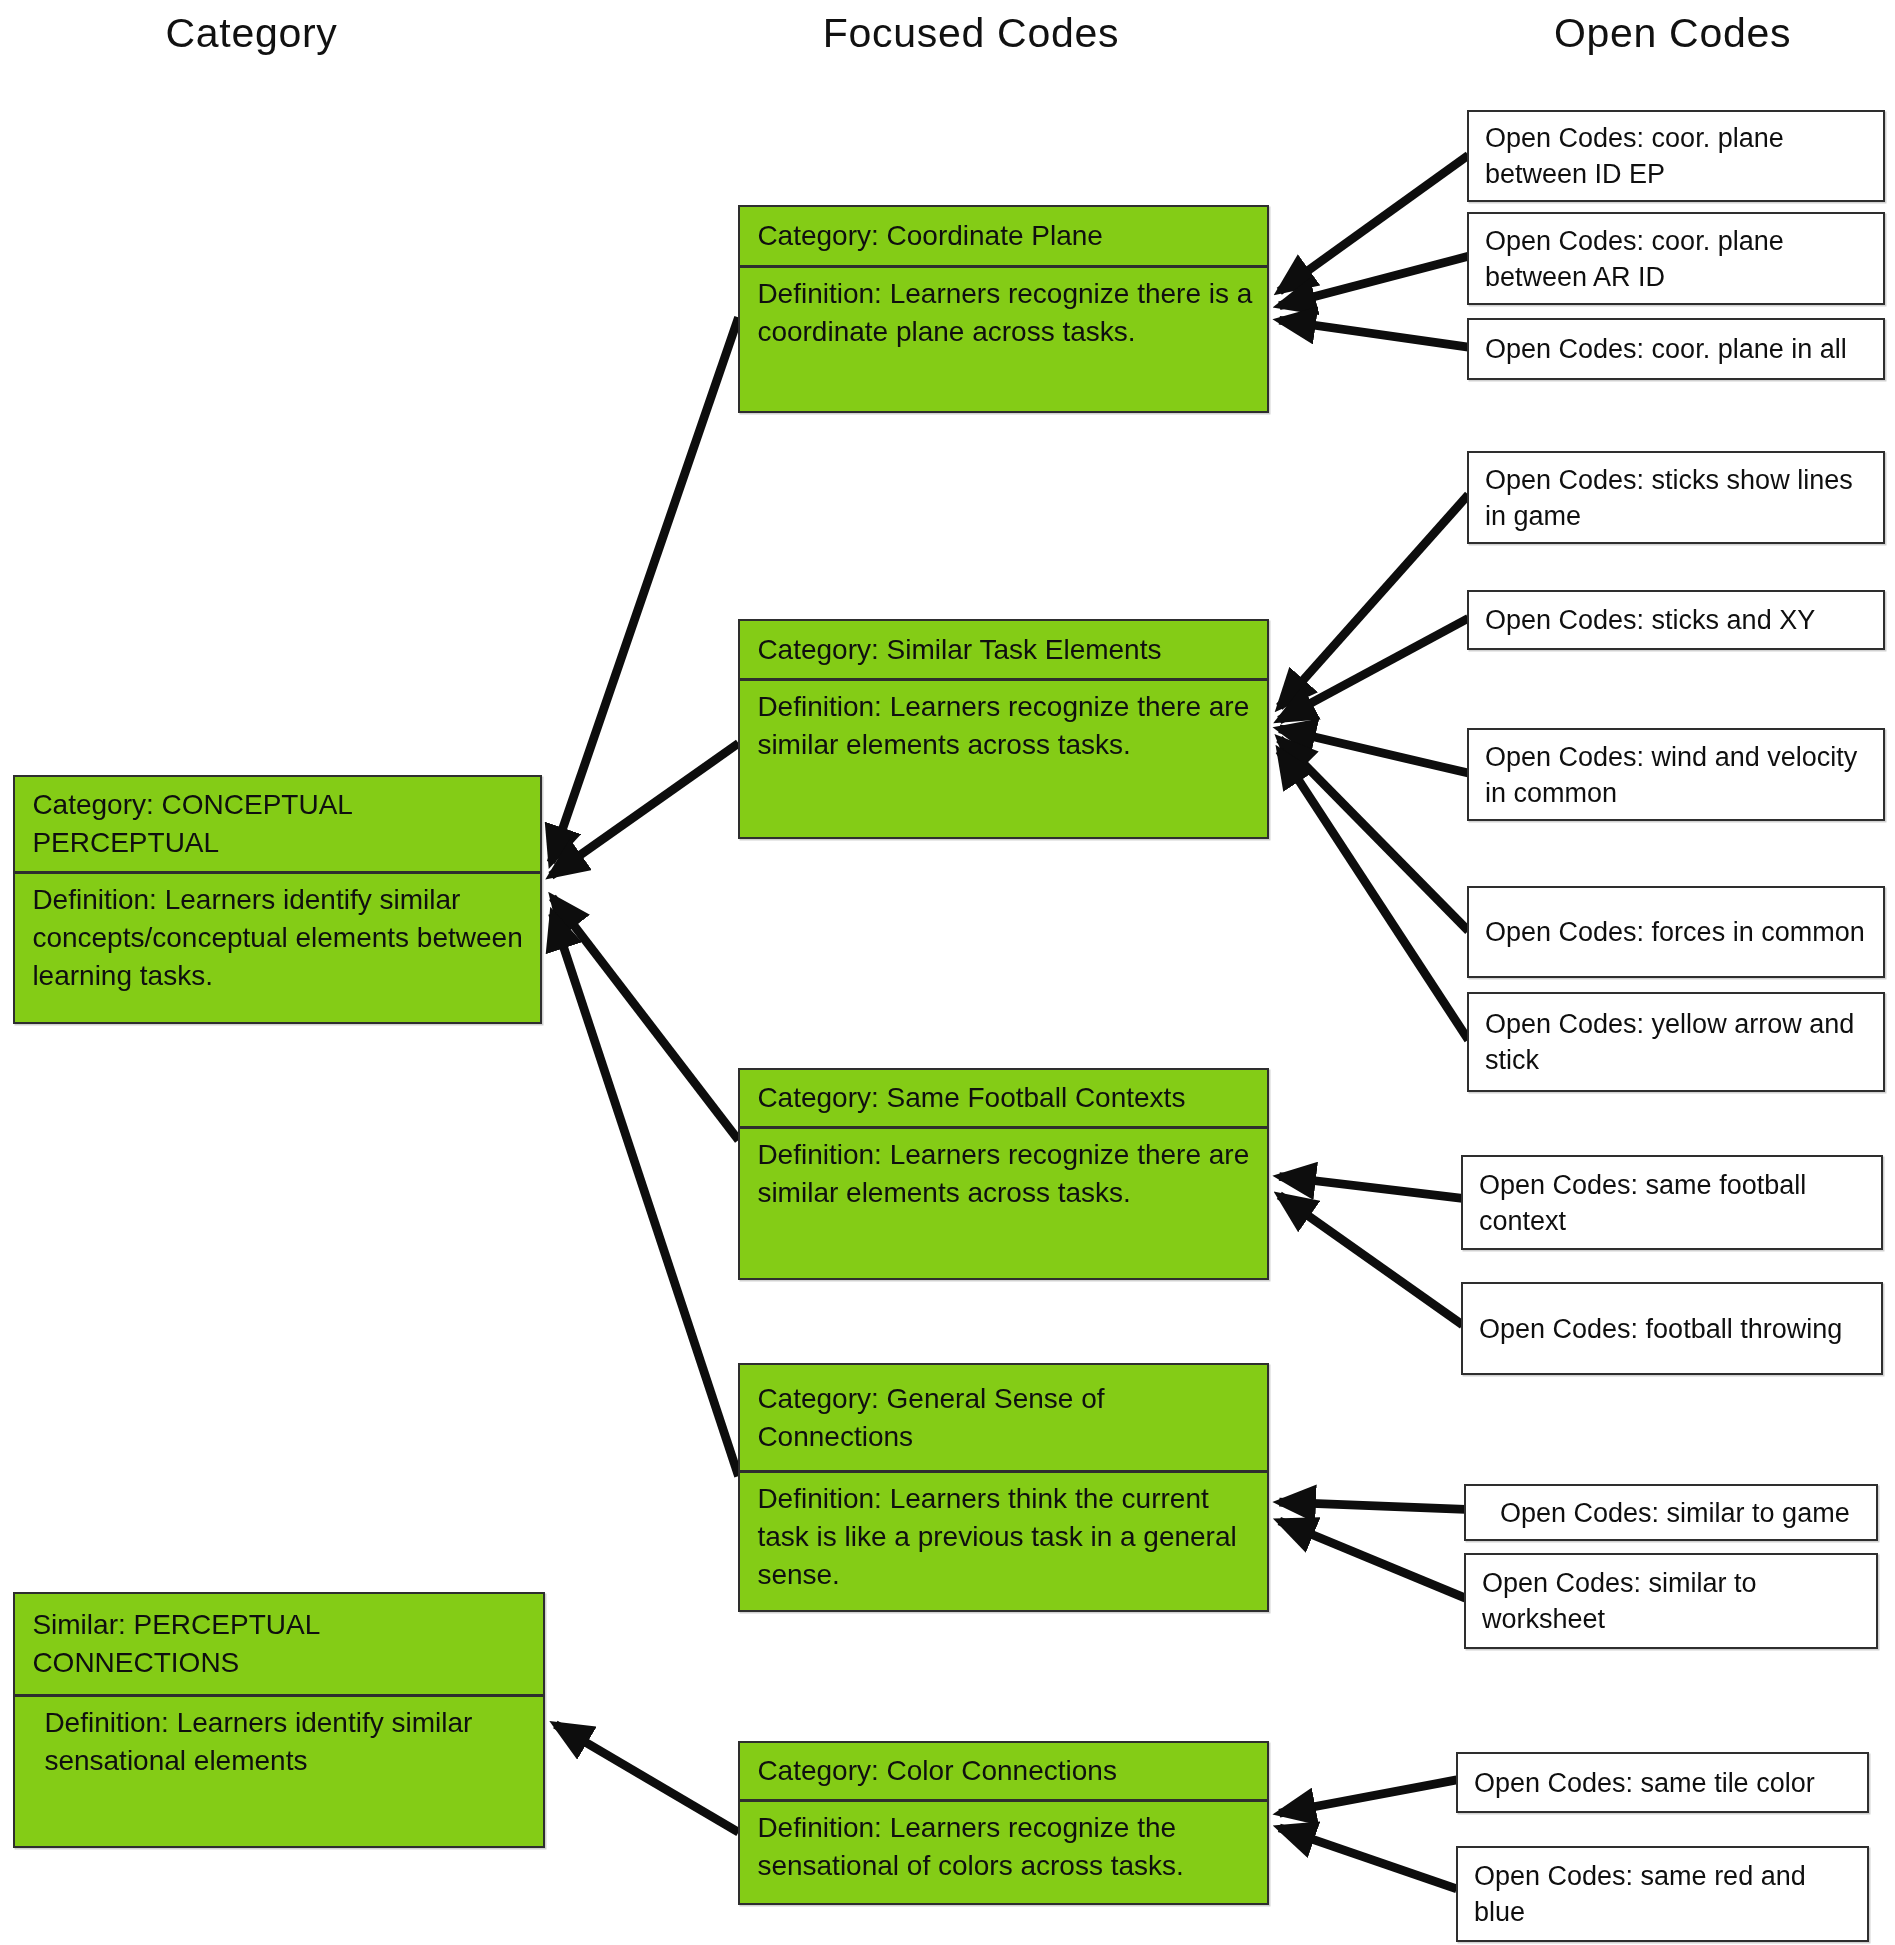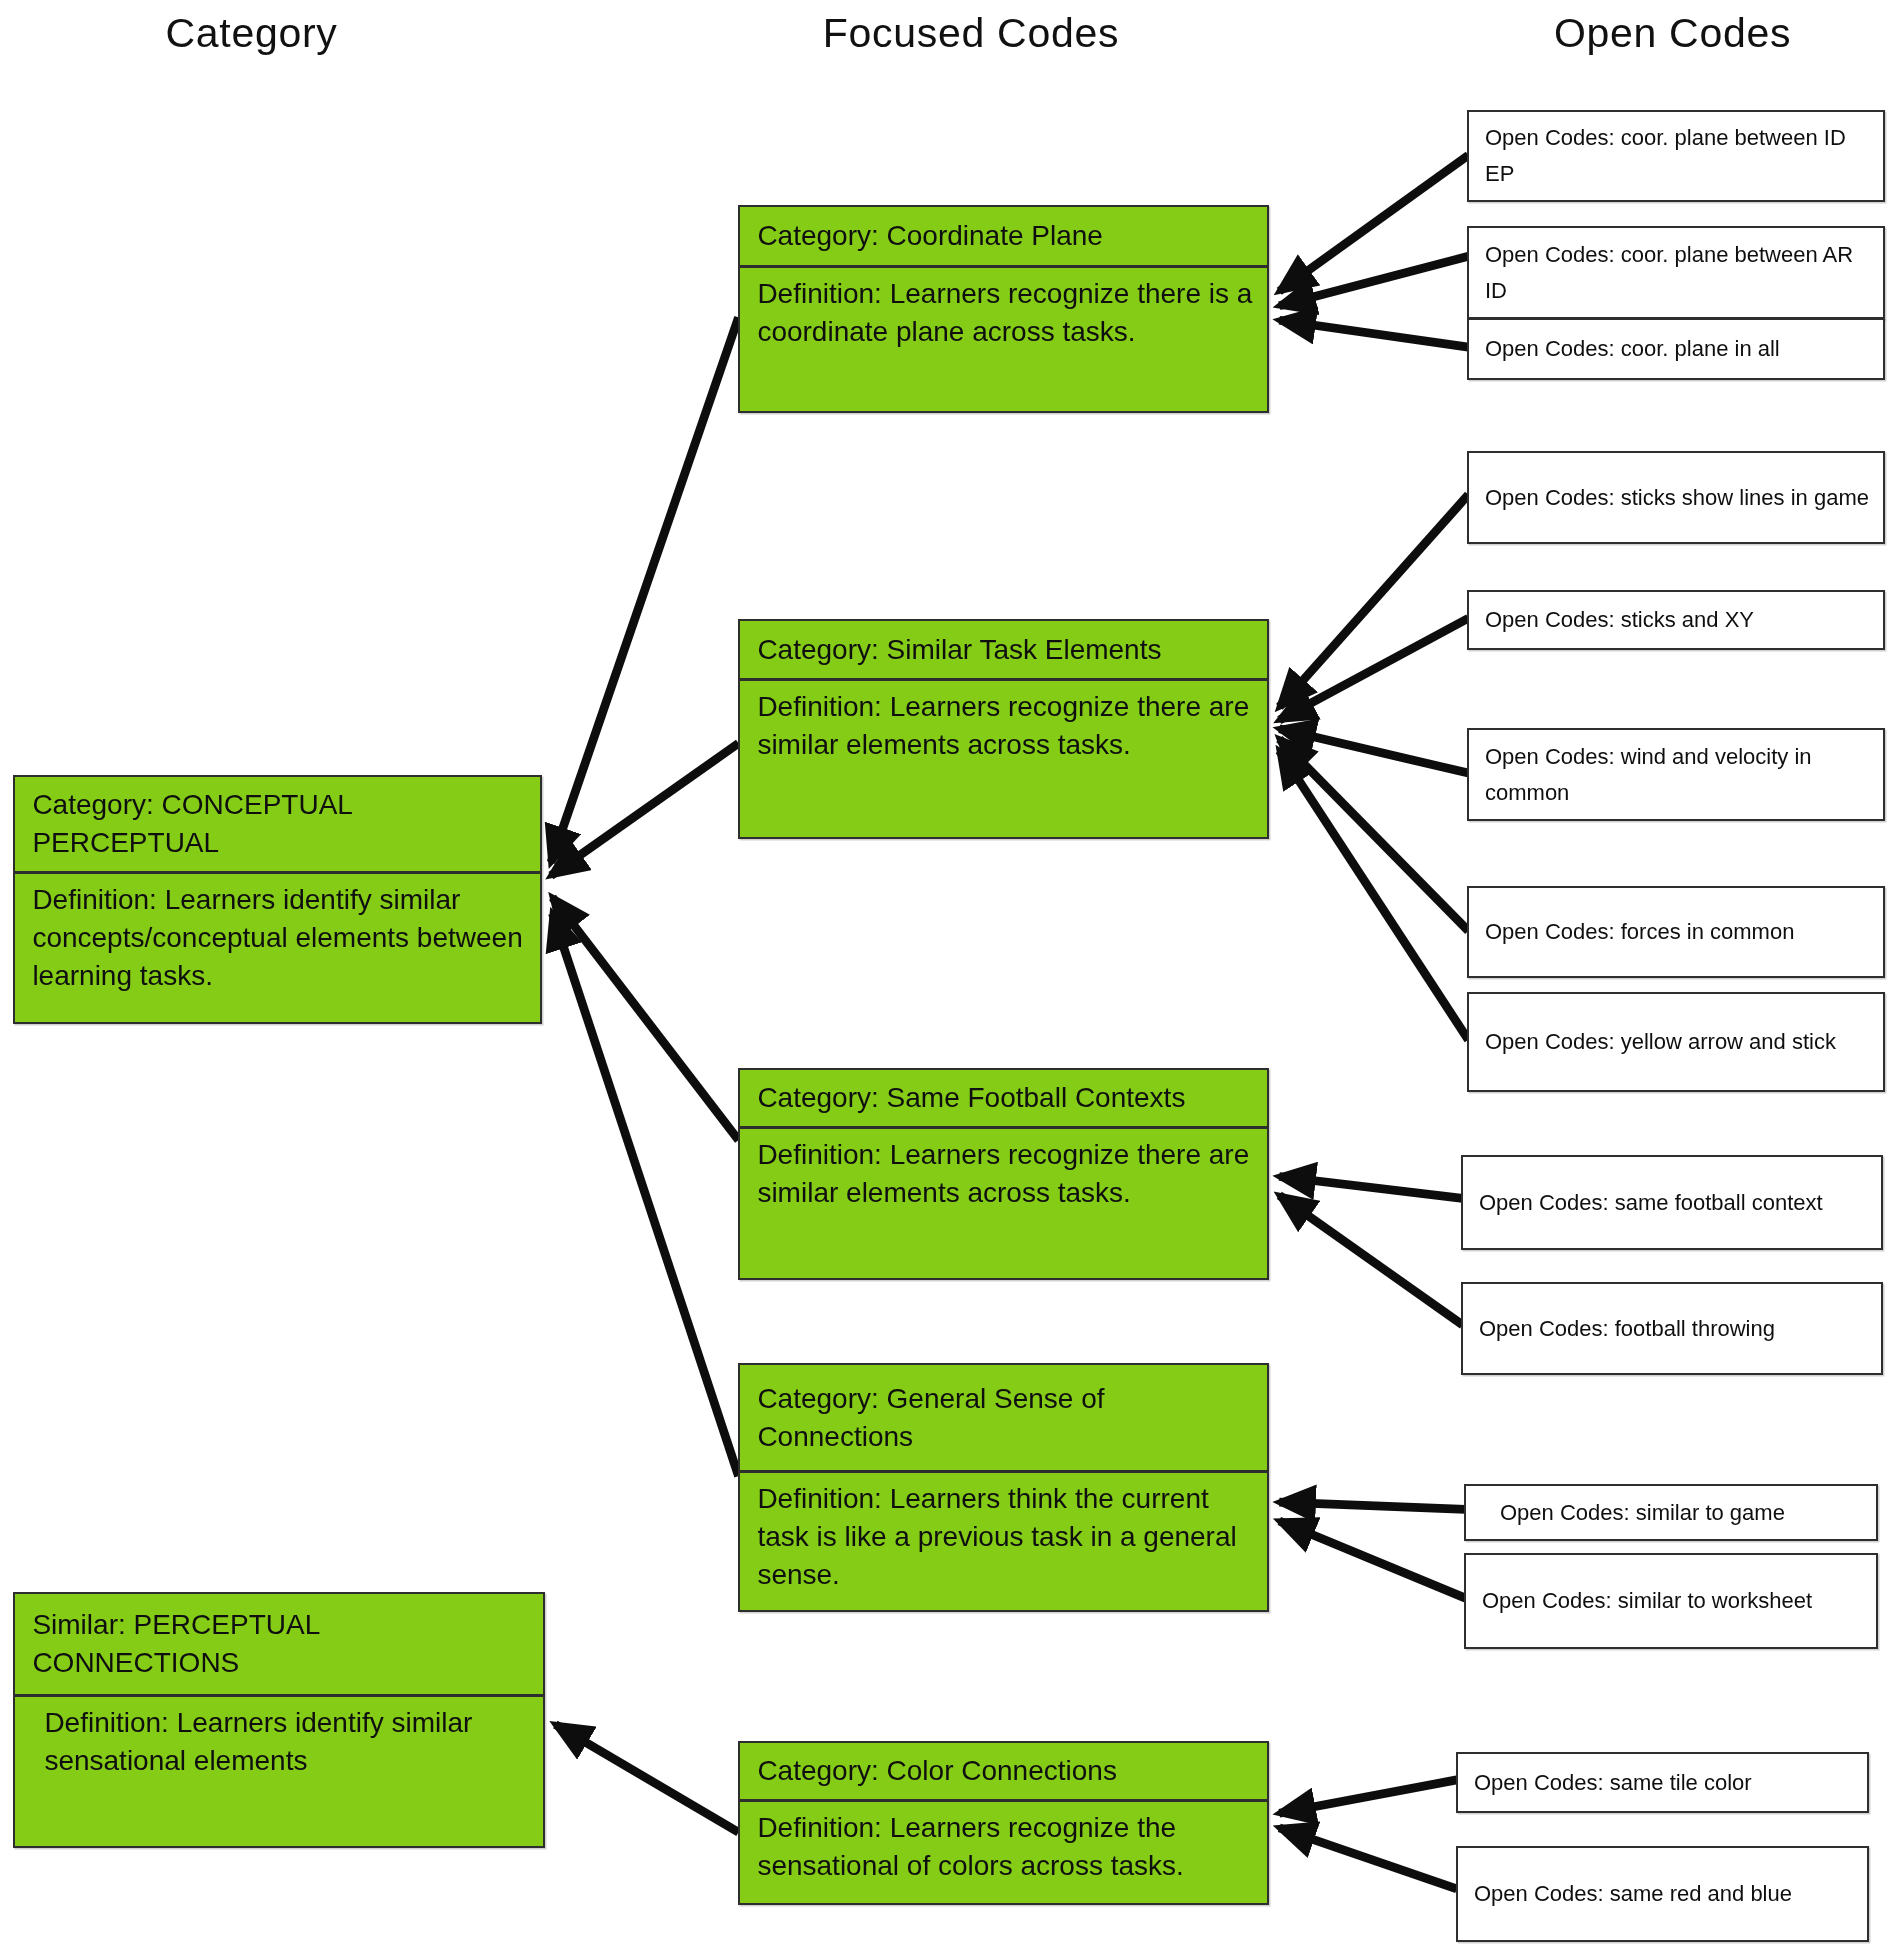--- a/index.html
+++ b/index.html
@@ -47,21 +47,21 @@
     display: flex;
     align-items: center;
   }
   .node .def-cell { padding-top: 7.3px; }
   .open-node {
     position: absolute;
     background: #ffffff;
     border: 2.9px solid #2e2e2e;
     box-sizing: border-box;
     z-index: 2;
-    font-size: 22px;
+    font-size: 27px;
     line-height: 36px;
     color: #0f0f0f;
     display: flex;
     align-items: center;
     padding: 2.9px 10.2px 2.9px 16px;
     box-shadow: 1.5px 1.5px 0 rgba(0,0,0,0.18);
   }
   .open-node.nowrap { white-space: nowrap; }
 </style>
 </head>
@@ -136,21 +136,21 @@
     <div class="cell title-cell" style="height:108px;">Category: General Sense of Connections</div>
     <div class="cell def-cell" style="height:132px;">Definition: Learners think the current task is like a previous task in a general sense.</div>
   </div>
 
   <div class="node" style="left:738px; top:1741px; width:531px; height:164px;">
     <div class="cell title-cell" style="height:59px;">Category: Color Connections</div>
     <div class="cell def-cell" style="height:96px;">Definition: Learners recognize the sensational of colors across tasks.</div>
   </div>
 
   <div class="open-node" style="left:1467px; top:110px; width:418px; height:92px;">Open Codes: coor. plane between ID EP</div>
-  <div class="open-node" style="left:1467px; top:226px; width:418px; height:93px;">Open Codes: coor. plane between AR ID</div>
+  <div class="open-node" style="left:1467px; top:212px; width:418px; height:93px;">Open Codes: coor. plane between AR ID</div>
   <div class="open-node nowrap" style="left:1467px; top:318px; width:418px; height:62px;">Open Codes: coor. plane in all</div>
   <div class="open-node" style="left:1467px; top:451px; width:418px; height:93px;">Open Codes: sticks show lines in game</div>
   <div class="open-node nowrap" style="left:1467px; top:590px; width:418px; height:60px;">Open Codes: sticks and XY</div>
   <div class="open-node" style="left:1467px; top:728px; width:418px; height:93px;">Open Codes: wind and velocity in common</div>
   <div class="open-node" style="left:1467px; top:886px; width:418px; height:92px;">Open Codes: forces in common</div>
   <div class="open-node" style="left:1467px; top:992px; width:418px; height:100px;">Open Codes: yellow arrow and stick</div>
   <div class="open-node" style="left:1461px; top:1155px; width:422px; height:95px;">Open Codes: same football context</div>
   <div class="open-node" style="left:1461px; top:1282px; width:422px; height:93px;">Open Codes: football throwing</div>
   <div class="open-node nowrap" style="left:1464px; top:1484px; width:414px; height:57px;padding-left:34px;">Open Codes: similar to game</div>
   <div class="open-node" style="left:1464px; top:1553px; width:414px; height:96px;">Open Codes: similar to worksheet</div>

